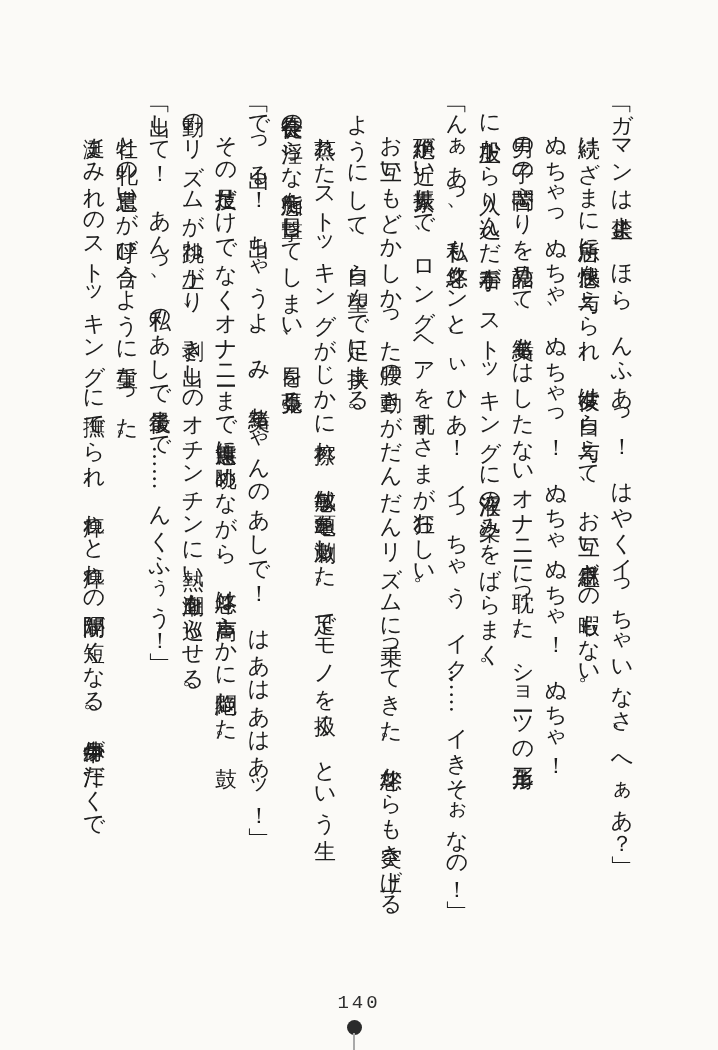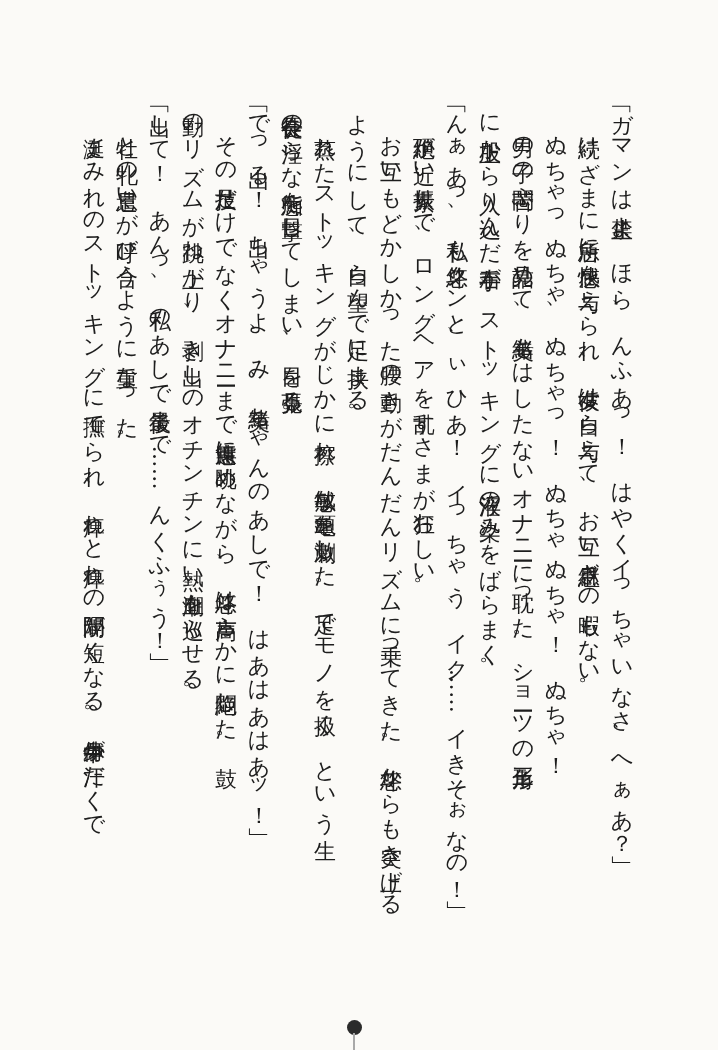--- a/index.html
+++ b/index.html
@@ -85,16 +85,17 @@
     <div class="vline">　蒸れたストッキングがじかに擦れ、敏感な亀頭を刺激した。足でモノを扱く、という生</div>
     <div class="vline">徒会長の淫らな痴態を目撃してしまい、目を見張る。</div>
     <div class="vline">「でっ出る！　出ちゃうよ、み、美緒ちゃんのあしで！　はあはあはあッ！」</div>
     <div class="vline">　その足技だけでなくオナニーまで無遠慮に眺めながら、悠斗は声高らかに悶絶した。鼓</div>
     <div class="vline">動のリズムが跳ね上がり、剥き出しのオチンチンに熱い血潮を巡らせる。</div>
     <div class="vline">「出して！　あんっ、私のあしで最後まで……んくふぅう！」</div>
     <div class="vline">　牡と牝の息遣いが呼び合うように重なった。</div>
     <div class="vline">　涎まみれのストッキングに撫でられ、痺れと痺れの間隔が短くなる。身体中が汗だくで</div>
   </div>
 
+  <div class="page-number">140</div>
   <div class="pin-circle"></div>
   <div class="pin-stem"></div>
 
 </div>
 
 </body></html>

